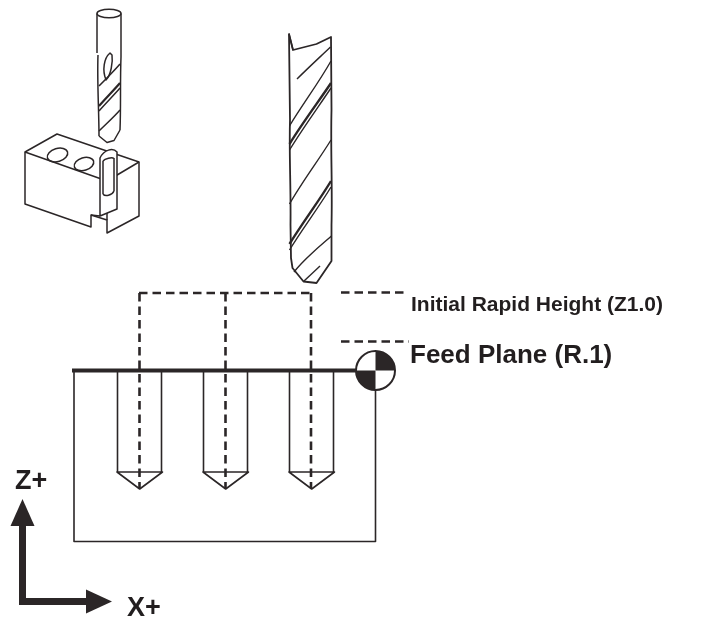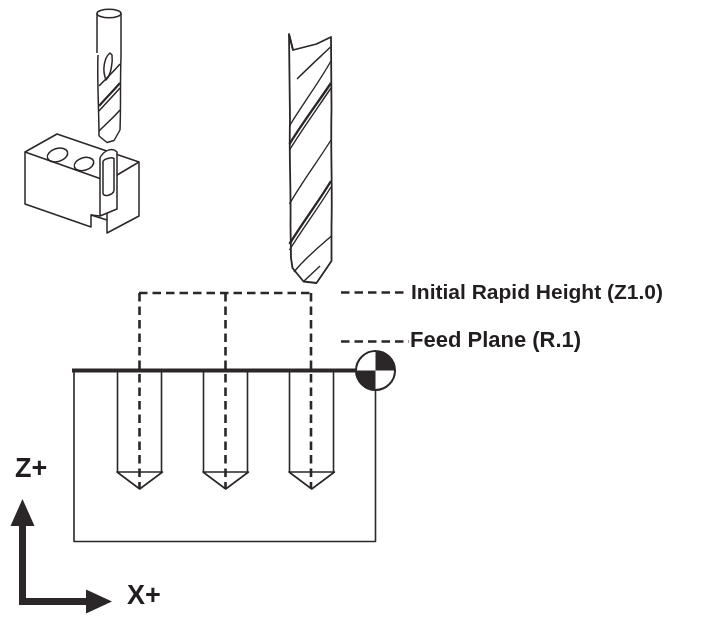--- a/index.html
+++ b/index.html
@@ -15,23 +15,24 @@
     overflow:hidden;
     font-family:"Liberation Sans",sans-serif;
   }
   .canvas svg{position:absolute;left:0;top:0;color:var(--line);}
   .label{
     position:absolute;
     color:var(--text);
     font-weight:700;
     white-space:nowrap;
     line-height:1;
+    margin-top:12px;
   }
   .lbl-irh{left:411px;top:281px;font-size:21px;}
-  .lbl-fp{left:410px;top:329px;font-size:22px;}
+  .lbl-fp{left:410px;top:329px;font-size:26px;}
   .lbl-z{left:15px;top:455px;font-size:27px;}
   .lbl-x{left:127px;top:582px;font-size:27px;}
 </style>
 </head>
 <body>
 
 <div class="canvas">
 
   <svg width="710" height="622" viewBox="0 0 710 622">
 

